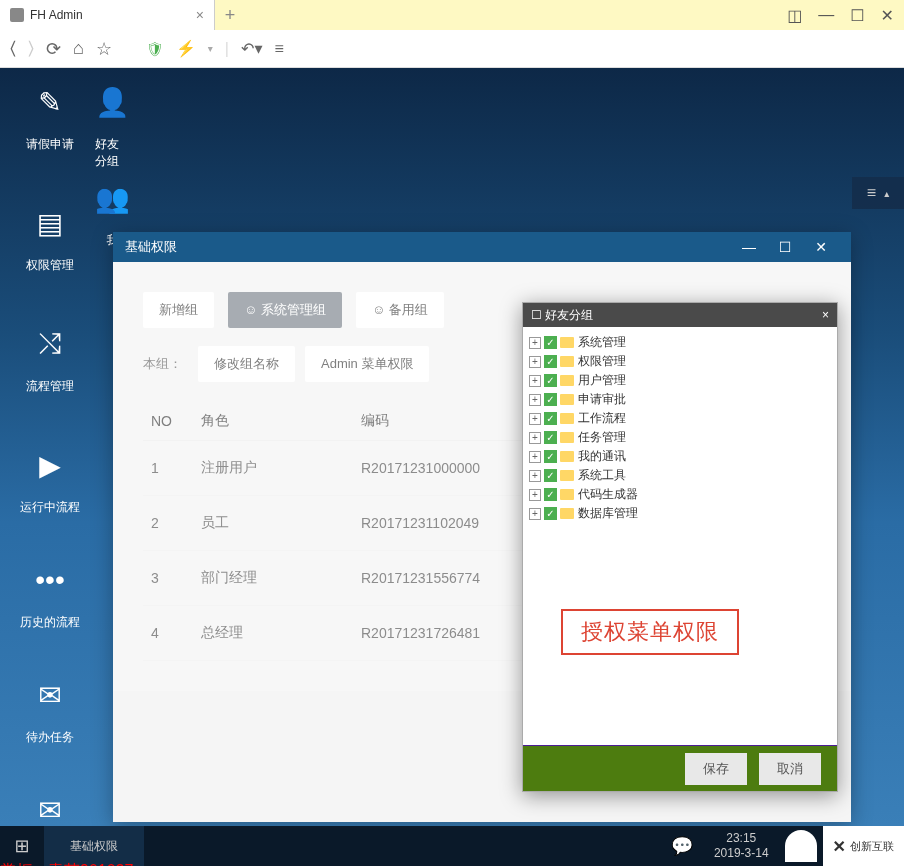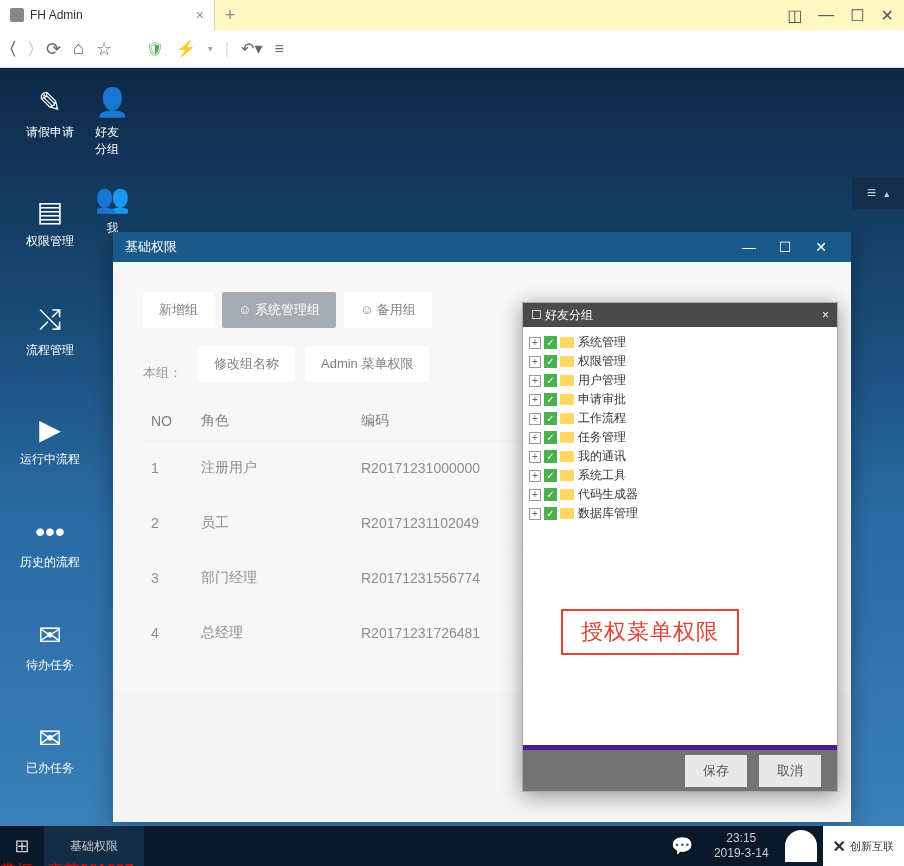--- a/index.html
+++ b/index.html
@@ -24,39 +24,39 @@
 .tb-right { display: flex; gap: 12px; color: #666; font-size: 16px; align-items: center; }
 .tb-right .lightning { color: #7cb342; }
 
 
 .app-area { position: absolute; top: 68px; left: 0; right: 0; bottom: 40px; background: linear-gradient(180deg, #0d2847 0%, #1a4d7a 35%, #2a6ca5 60%, #3a7fb8 100%); }
 
 
 .sidebar { position: absolute; left: 0; top: 0; width: 100px; display: flex; flex-direction: column; }
 .sb-item { display: flex; flex-direction: column; align-items: center; color: #fff; padding: 18px 0 8px; cursor: pointer; }
 .sb-icon { font-size: 28px; height: 32px; display: flex; align-items: center; }
-.sb-label { font-size: 12px; margin-top: 6px; }
+.sb-label { font-size: 12px; margin-top: 18px; }
 
 
 .app-topbar { position: absolute; right: 0; top: 109px; width: 52px; height: 32px; background: rgba(20,45,75,0.9); display: flex; align-items: center; justify-content: center; gap: 8px; color: #ccc; }
 
 
 .modal1 { position: absolute; left: 113px; top: 164px; width: 738px; height: 590px; background: #f5f5f5; box-shadow: 0 4px 20px rgba(0,0,0,0.3); }
 .modal1-title { height: 30px; background: #1a5a8a; color: #fff; display: flex; align-items: center; padding: 0 12px; font-size: 13px; }
 .modal1-title-text { flex: 1; }
 .modal1-ctrl { width: 36px; text-align: center; font-size: 14px; }
 .modal1-body { position: relative; padding: 30px 30px; }
 
 .overlay-dim { position: absolute; inset: 0; background: rgba(255,255,255,0.25); pointer-events: none; }
 
-.tab-row { display: flex; gap: 8px; margin-bottom: 18px; }
+.tab-row { display: flex; gap: 14px; margin-bottom: 18px; }
 .btn { background: #fff; border: none; padding: 9px 16px; font-size: 13px; color: #555; cursor: pointer; border-radius: 2px; }
 .btn.active { background: #8a9199; color: #fff; }
 
-.sub-row { display: flex; align-items: flex-end; gap: 10px; margin-bottom: 20px; font-size: 13px; color: #777; }
+.sub-row { display: flex; align-items: center; gap: 10px; margin-bottom: 20px; font-size: 13px; color: #777; }
 .sub-label { margin-right: 6px; }
 
 table.data { width: 100%; border-collapse: collapse; font-size: 14px; color: #666; }
 table.data th { text-align: left; padding: 10px 8px; font-weight: normal; color: #555; border-bottom: 1px solid #eee; }
 table.data td { padding: 18px 8px; border-bottom: 1px solid #f0f0f0; }
 
 
 .modal2 { position: absolute; left: 522px; top: 234px; width: 316px; height: 490px; background: #fff; box-shadow: 0 4px 20px rgba(0,0,0,0.4); border: 1px solid #aaa; display: flex; flex-direction: column; }
 .modal2-title { height: 24px; background: #4a4a4a; color: #fff; font-size: 12px; display: flex; align-items: center; padding: 0 8px; }
 .modal2-title .t { flex: 1; }
@@ -66,21 +66,21 @@
 .modal2-body::-webkit-scrollbar-track { background: #f0f0f0; }
 .modal2-body::-webkit-scrollbar-thumb { background: #ccc; }
 
 .tree-node { display: flex; align-items: center; font-size: 12px; color: #333; height: 19px; }
 .tree-exp { width: 12px; height: 12px; border: 1px solid #999; color: #666; font-size: 10px; line-height: 10px; text-align: center; margin-right: 3px; }
 .tree-chk { width: 13px; height: 13px; background: #4caf50; color: #fff; font-size: 10px; line-height: 13px; text-align: center; margin-right: 3px; }
 .tree-folder { width: 14px; height: 11px; background: #ffd766; margin-right: 4px; border-radius: 1px; }
 
 .auth-box { position: absolute; left: 38px; top: 282px; border: 2px solid #d43; color: #d43; font-size: 22px; padding: 6px 18px; letter-spacing: 1px; }
 
-.modal2-footer { height: 46px; background: #737373; display: flex; align-items: center; justify-content: flex-end; gap: 12px; padding: 0 16px; border-top: 5px solid #4c1d95; }
+.modal2-footer { height: 46px; background: #4d7c0f; display: flex; align-items: center; justify-content: flex-end; gap: 12px; padding: 0 16px; border-top: 1px solid #4c1d95; }
 .modal2-footer button { background: #e8e8e8; border: none; padding: 7px 18px; font-size: 13px; color: #555; cursor: pointer; }
 
 
 .watermark { position: absolute; left: 0; top: 793px; color: #f00; font-size: 16px; z-index: 5; }
 
 
 .taskbar { position: absolute; left: 0; bottom: 0; width: 100%; height: 40px; background: #0a1929; display: flex; align-items: center; color: #ccc; font-size: 12px; }
 .taskbar .start { width: 44px; text-align: center; font-size: 18px; }
 .taskbar .task { padding: 0 26px; height: 100%; display: flex; align-items: center; background: #132d47; }
 .taskbar .spacer { flex: 1; }

